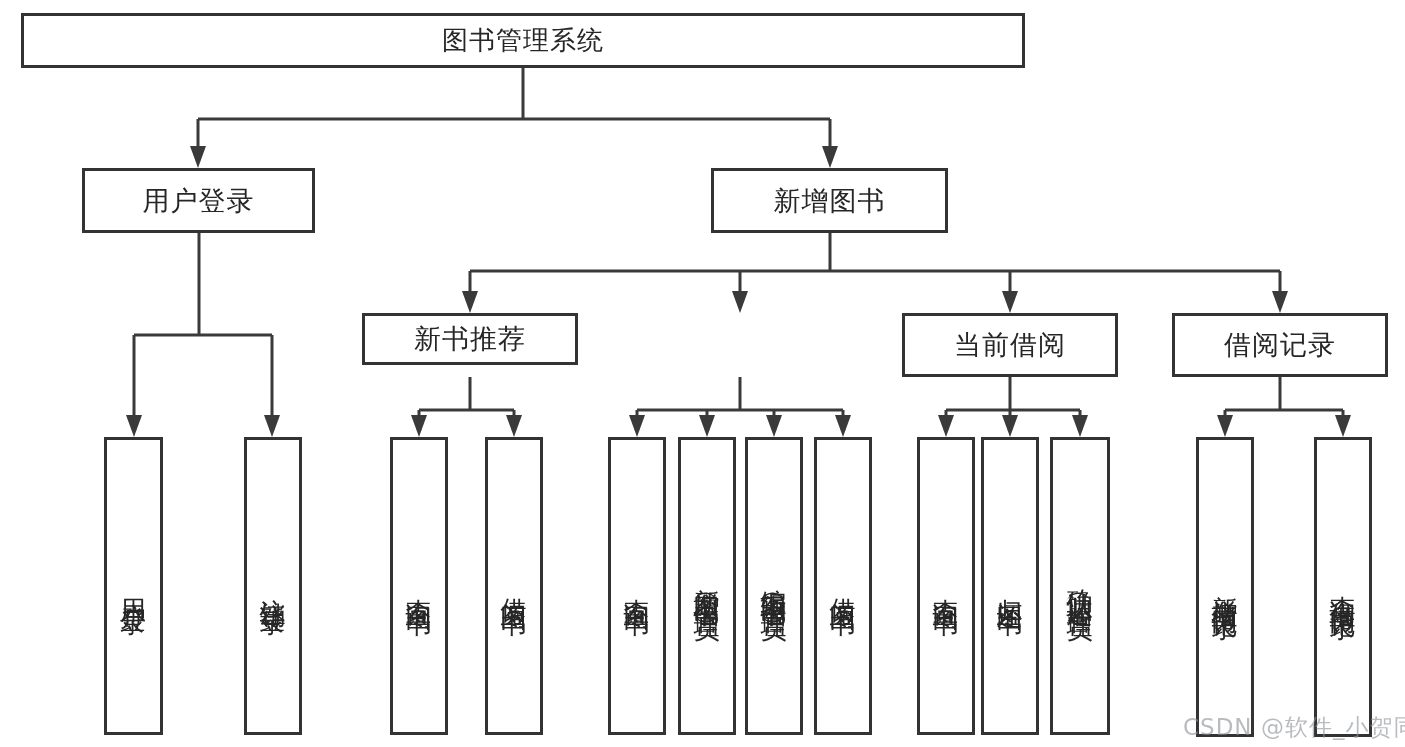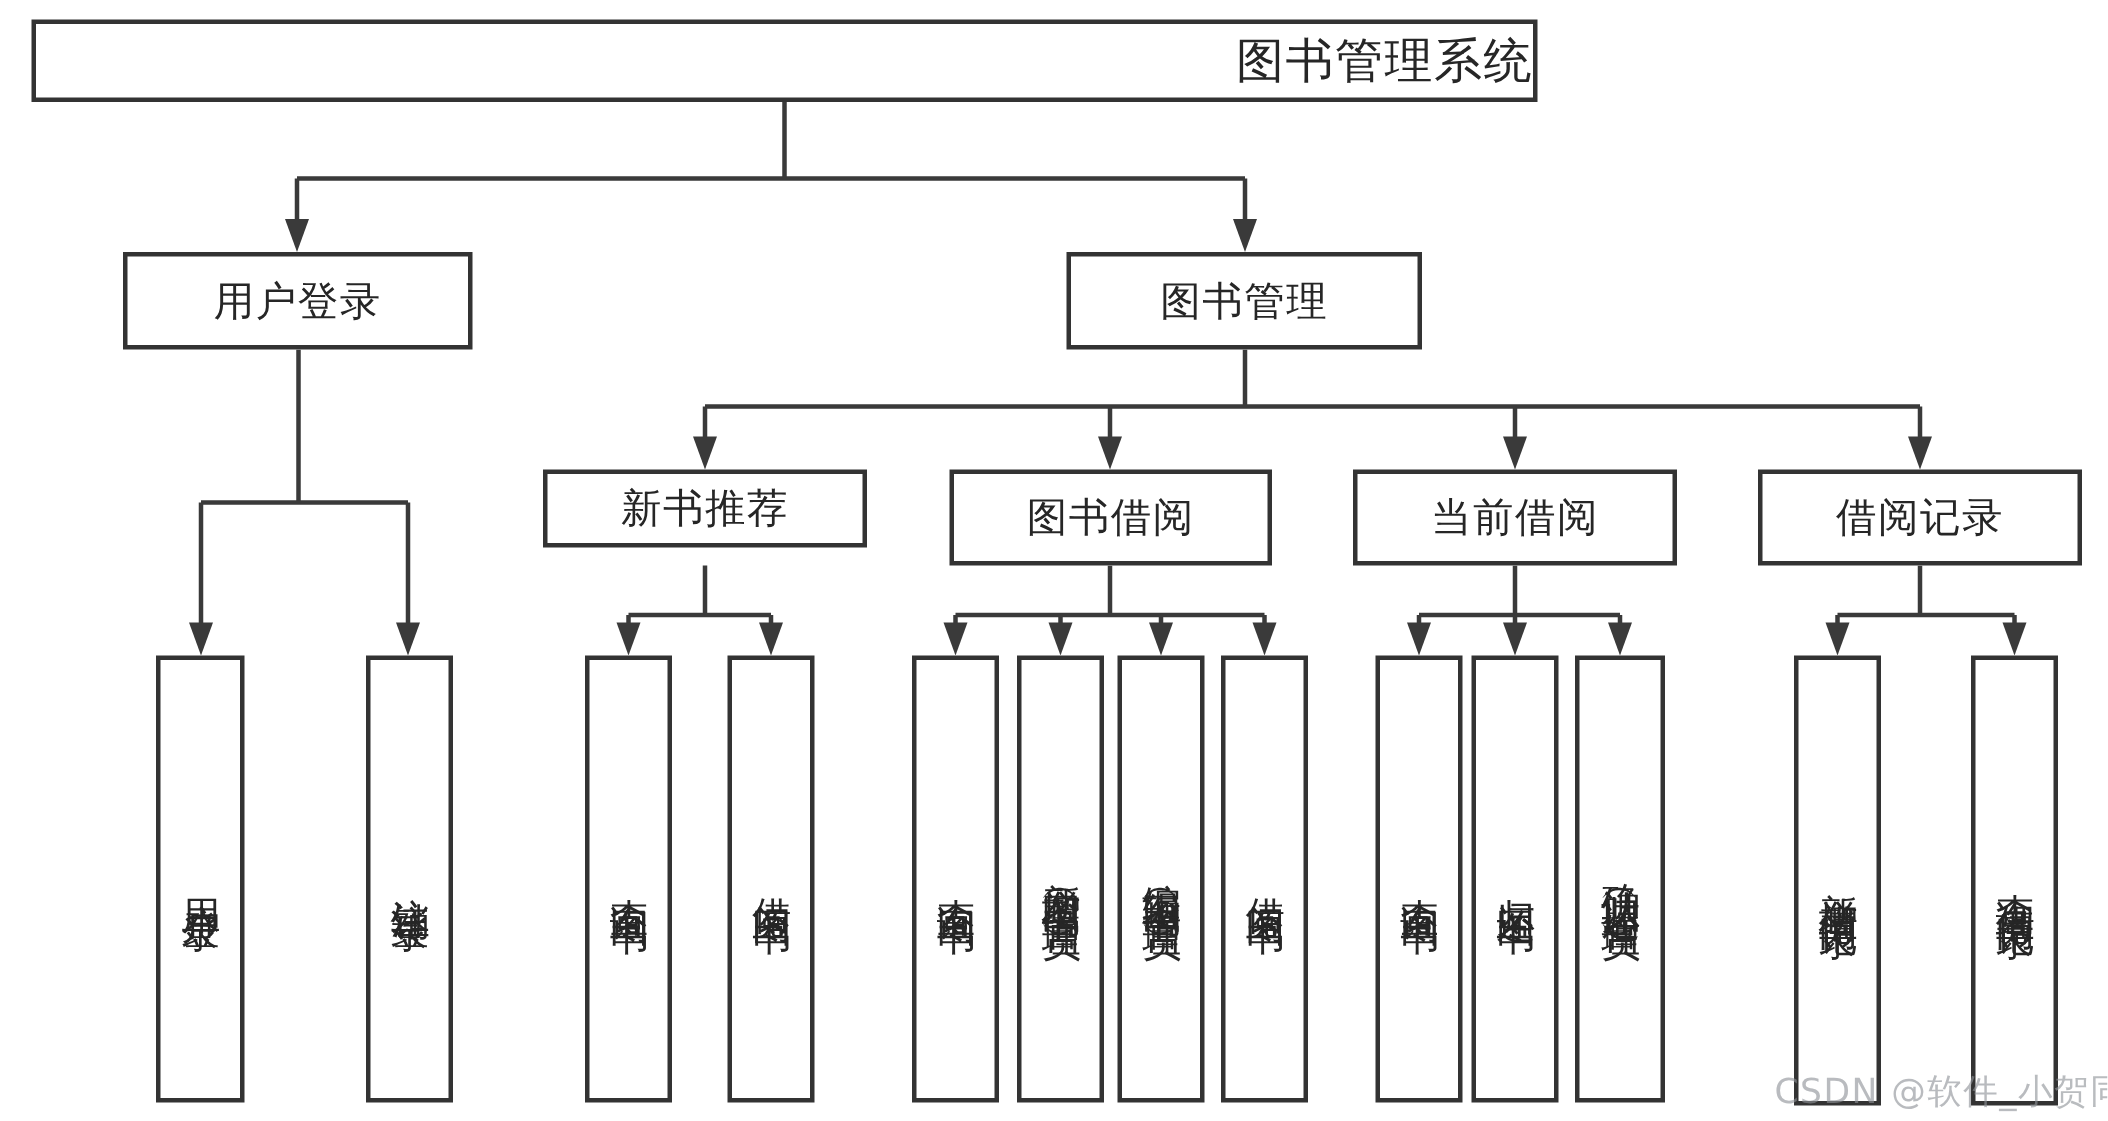--- a/index.html
+++ b/index.html
@@ -14,21 +14,21 @@
   .node{
     position:absolute;
     box-sizing:border-box;
     border:3px solid #333333;
     background:#ffffff;
     display:flex;align-items:center;justify-content:center;
     color:#262626;
     z-index:2;
   }
   .hnode{font-size:27px;letter-spacing:1px;white-space:nowrap;}
-  .root{font-size:32px;justify-content:flex-end;}
+  .root{font-size:26px;}
   .col{
     writing-mode:vertical-rl;
     text-orientation:mixed;
     font-size:26px;
     letter-spacing:4px;
     line-height:1;
     text-align:center;
   }
   .watermark{
     position:absolute;
@@ -86,28 +86,25 @@
   </svg>
 
   <div class="node hnode root" style="left:21px;top:13px;width:1004px;height:55px">
     <span>图书管理系统</span>
   </div>
 
   <div class="node hnode" style="left:82px;top:168px;width:233px;height:65px">
     <span>用户登录</span>
   </div>
   <div class="node hnode" style="left:711px;top:168px;width:237px;height:65px">
-    <span>图书管理</span>
+    <span>新增图书</span>
   </div>
 
   <div class="node hnode" style="left:362px;top:313px;width:216px;height:52px">
     <span>新书推荐</span>
-  </div>
-  <div class="node hnode" style="left:633px;top:313px;width:215px;height:64px">
-    <span>图书借阅</span>
   </div>
   <div class="node hnode" style="left:1172px;top:313px;width:216px;height:64px">
     <span>借阅记录</span>
   </div>
   <div class="node hnode" style="left:902px;top:313px;width:216px;height:64px">
     <span>当前借阅</span>
   </div>
 
   <div class="node col" style="left:104px;top:437px;width:59px;height:298px">
     <span>用户登录</span>

